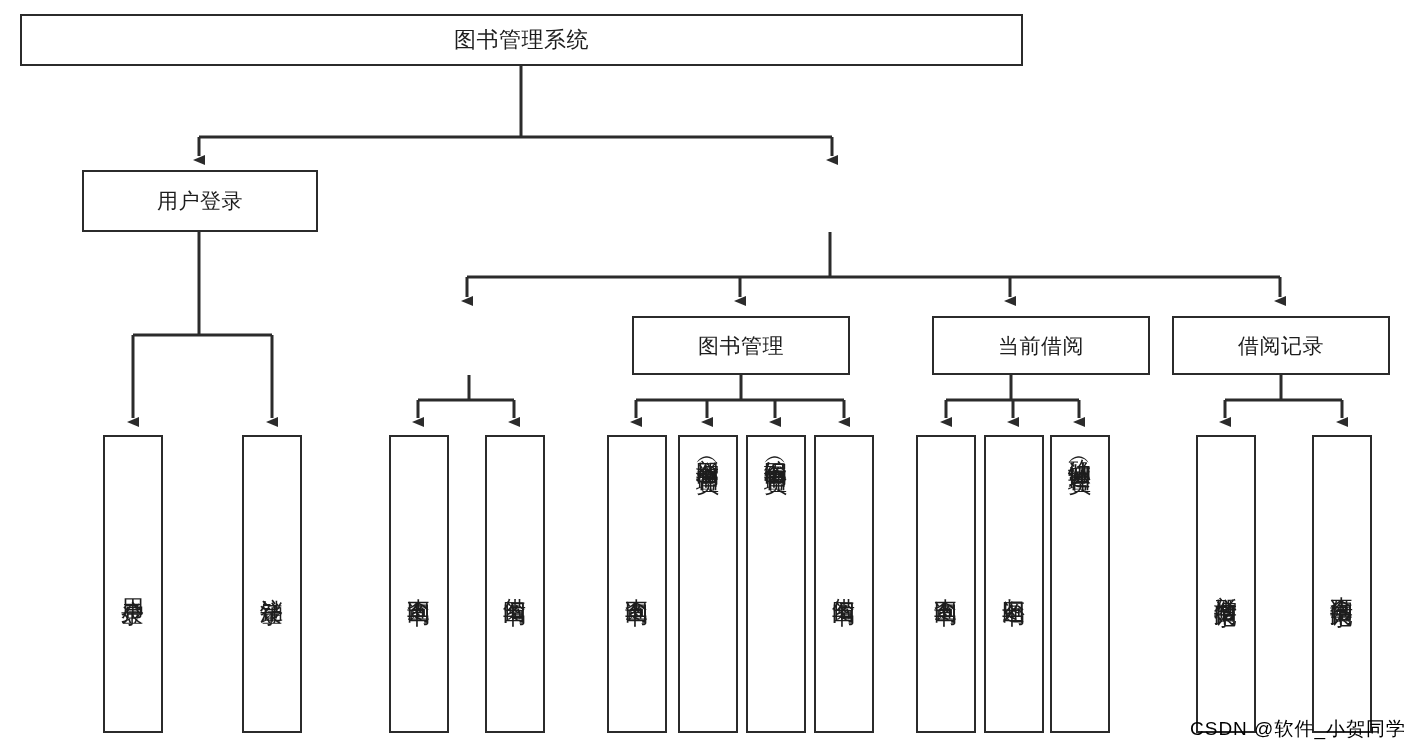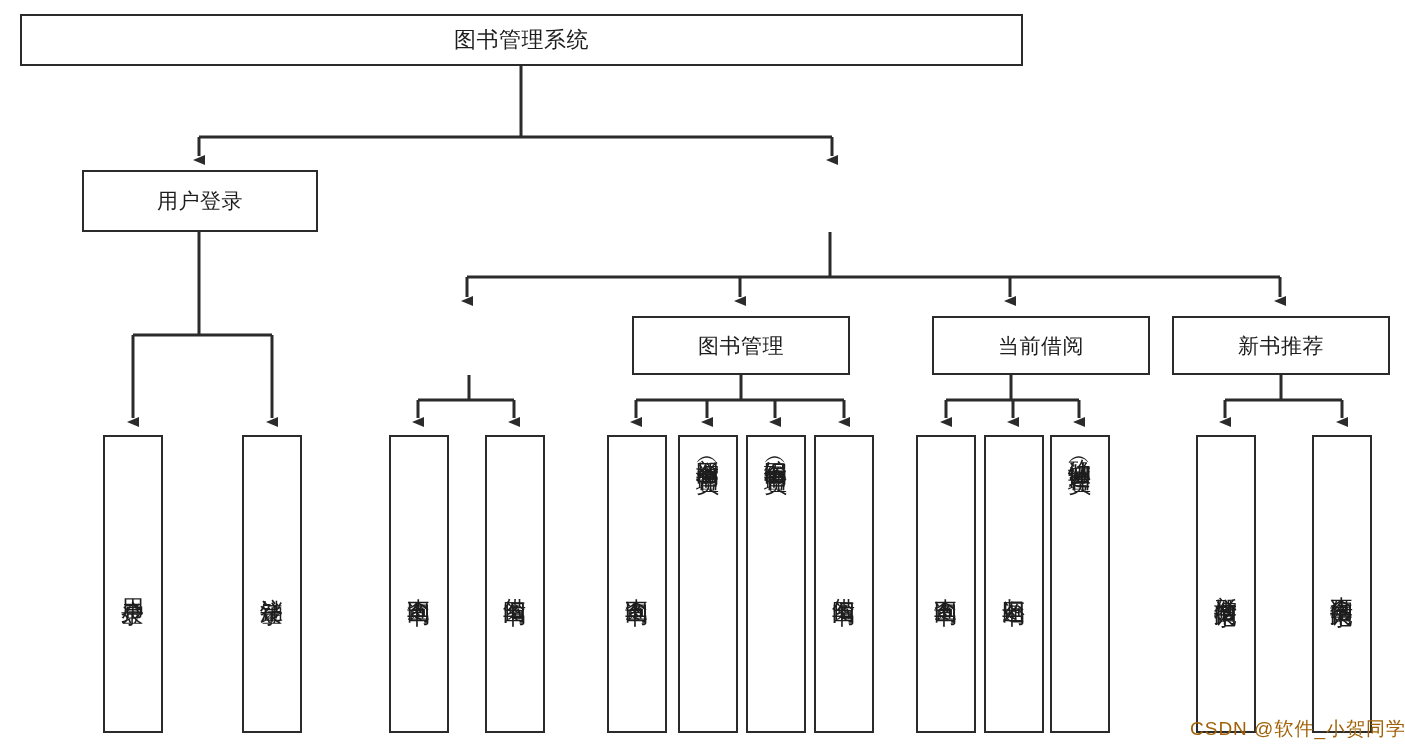--- a/index.html
+++ b/index.html
@@ -64,21 +64,21 @@
     letter-spacing: 2px;
     white-space: nowrap;
   }
   .node.vert.centered {
     align-items: center;
     padding-top: 0;
   }
   .watermark {
     position: absolute;
     font-size: 19px;
-    color: #a16207;
+    color: #000000;
     letter-spacing: 1px;
     white-space: nowrap;
     font-family: "Liberation Sans", "DejaVu Sans", sans-serif;
   }
 </style>
 </head>
 <body>
 
 <div id="canvas">
 
@@ -140,21 +140,21 @@
     <span class="label">用户登录</span>
   </div>
 
   <div class="node horiz" style="left:632px; top:316px; width:218px; height:59px;">
     <span class="label">图书管理</span>
   </div>
   <div class="node horiz" style="left:899px; top:316px; width:218px; height:59px;margin-left:33px;">
     <span class="label">当前借阅</span>
   </div>
   <div class="node horiz" style="left:1172px; top:316px; width:218px; height:59px;">
-    <span class="label">新书推荐</span>
+    <span class="label">借阅记录</span>
   </div>
 
   <div class="node vert centered" style="left:103px; top:435px; width:60px; height:298px;">
     <span class="label">用户登录</span>
   </div>
   <div class="node vert centered" style="left:242px; top:435px; width:60px; height:298px;">
     <span class="label">注销登录</span>
   </div>
 
   <div class="node vert centered" style="left:389px; top:435px; width:60px; height:298px;">

